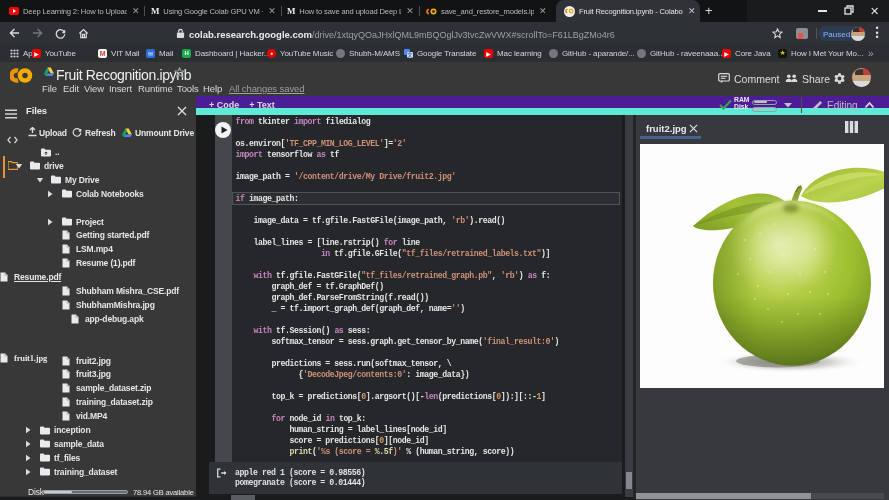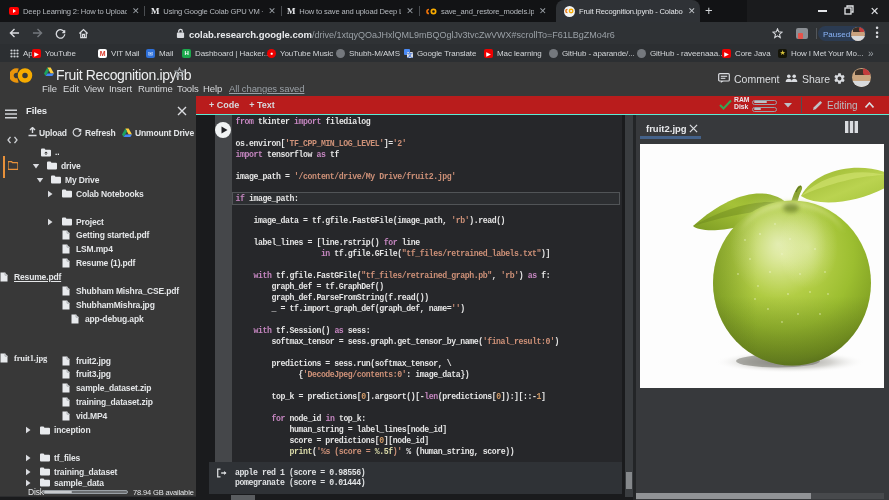--- a/index.html
+++ b/index.html
@@ -12,21 +12,21 @@
   .tab .ttl{white-space:nowrap;overflow:hidden;}
   .tab .x{color:#9aa0a6;font-size:9px;margin-left:5px;}
   .tabsep{position:absolute;top:6px;width:1px;height:10px;background:#4a4d51;}
   #activetab{background:#2f3236;border-radius:8px 8px 0 0;color:#e4e6e9;}
   #addrbar{left:0;top:22px;width:889px;height:22px;background:#2f3235;display:flex;align-items:center;}
   #bookmarks{left:0;top:44px;width:889px;height:18px;background:#2c2f32;font-size:8px;color:#d3d6d9;}
   .bm{position:absolute;top:0;height:18px;display:flex;align-items:center;white-space:nowrap;letter-spacing:-0.1px;}
   .bmi{width:9px;height:9px;border-radius:2px;margin-right:4px;flex:0 0 auto;display:flex;align-items:center;justify-content:center;font-size:6px;color:#fff;}
   
   #chead{left:0;top:62px;width:889px;height:34px;background:#383838;}
-  #toolrow{left:0;top:96px;width:889px;height:19px;background:#b91c1c;border-bottom:1px solid #5eead4;}
+  #toolrow{left:0;top:96px;width:889px;height:19px;background:#4c1d95;border-bottom:7px solid #5eead4;}
   
   #files{left:0;top:96px;width:196px;height:401px;background:#383838;font-size:8.5px;font-weight:700;letter-spacing:-0.15px;color:#e4e6e8;overflow:hidden;}
   .frow{position:absolute;height:14px;display:flex;align-items:center;left:0;width:196px;white-space:nowrap;}
   .car{width:8px;flex:0 0 8px;margin-right:7px;display:flex;align-items:center;}
   .fic{flex:0 0 10px;width:10px;margin-right:4px;display:flex;align-items:center;}
   
   #notebook{left:196px;top:115px;width:437px;height:385px;background:#1a1b1d;}
   #gutter{left:215px;top:115px;width:17px;height:347px;background:#45474a;}
   #editor{left:232px;top:115px;width:390px;height:347px;background:#26272a;overflow:hidden;}
   #outbox{left:209px;top:462px;width:413px;height:32px;background:#2f3236;}
@@ -303,21 +303,21 @@
 
   <div class="frow" style="top:49.0px;padding-left:41px;">
       <span class="fic">
         <svg width="10" height="9" viewBox="0 0 10 8">
           <path d="M0 1 a1 1 0 0 1 1-1 h2.5 l1 1.2 H9 a1 1 0 0 1 1 1 V7 a1 1 0 0 1 -1 1 H1 a1 1 0 0 1 -1 -1 Z" fill="#e8eaed"></path>
           <path d="M5 6.5 V3.6 M3.6 4.8 L5 3.4 L6.4 4.8" stroke="#383838" stroke-width="1" fill="none"></path>
         </svg>
       </span>
       <span>..</span>
     </div>
-  <div class="frow" style="top:62.9px;padding-left:32px;">
+  <div class="frow" style="top:62.9px;padding-left:15px;">
       <span class="car">
         <svg width="8" height="6" viewBox="0 0 8 6">
           <path d="M0.8 1 L4 5.5 L7.2 1 Z" fill="#dadce0"></path>
         </svg>
       </span>
       <span class="fic">
         <svg width="10" height="9" viewBox="0 0 10 8">
           <path d="M0 1 a1 1 0 0 1 1-1 h2.5 l1 1.2 H9 a1 1 0 0 1 1 1 V7 a1 1 0 0 1 -1 1 H1 a1 1 0 0 1 -1 -1 Z" fill="#e8eaed"></path>
         </svg>
       </span>
@@ -485,21 +485,21 @@
           <path d="M1 0.8 L5.5 4 L1 7.2 Z" fill="#dadce0"></path>
         </svg>
       </span>
       <span class="fic">
         <svg width="10" height="9" viewBox="0 0 10 8">
           <path d="M0 1 a1 1 0 0 1 1-1 h2.5 l1 1.2 H9 a1 1 0 0 1 1 1 V7 a1 1 0 0 1 -1 1 H1 a1 1 0 0 1 -1 -1 Z" fill="#e8eaed"></path>
         </svg>
       </span>
       <span>inception</span>
     </div>
-  <div class="frow" style="top:340.9px;padding-left:25px;margin-top:39px;">
+  <div class="frow" style="top:340.9px;padding-left:25px;">
       <span class="car">
         <svg width="6" height="8" viewBox="0 0 6 8">
           <path d="M1 0.8 L5.5 4 L1 7.2 Z" fill="#dadce0"></path>
         </svg>
       </span>
       <span class="fic">
         <svg width="10" height="9" viewBox="0 0 10 8">
           <path d="M0 1 a1 1 0 0 1 1-1 h2.5 l1 1.2 H9 a1 1 0 0 1 1 1 V7 a1 1 0 0 1 -1 1 H1 a1 1 0 0 1 -1 -1 Z" fill="#e8eaed"></path>
         </svg>
       </span>

